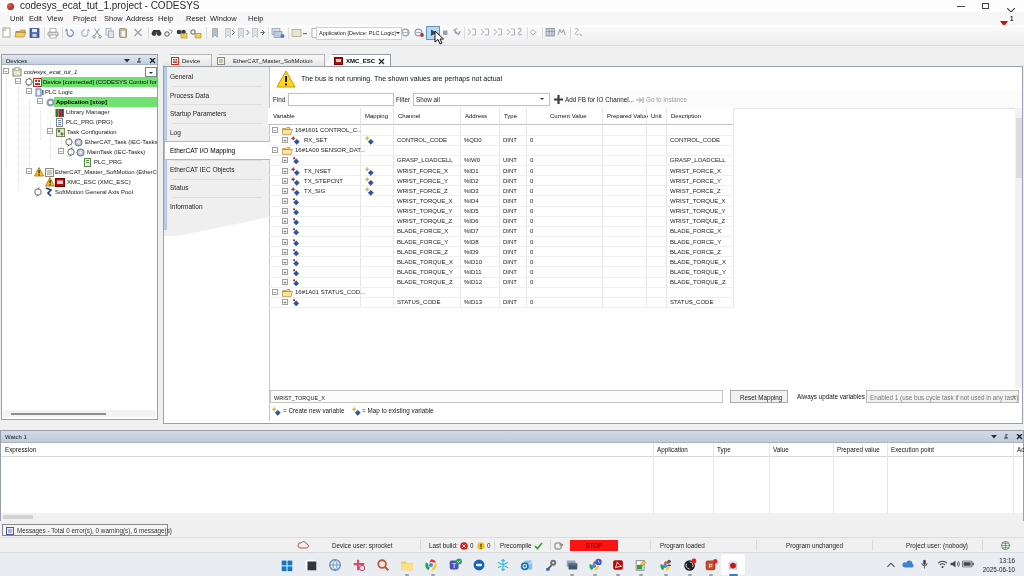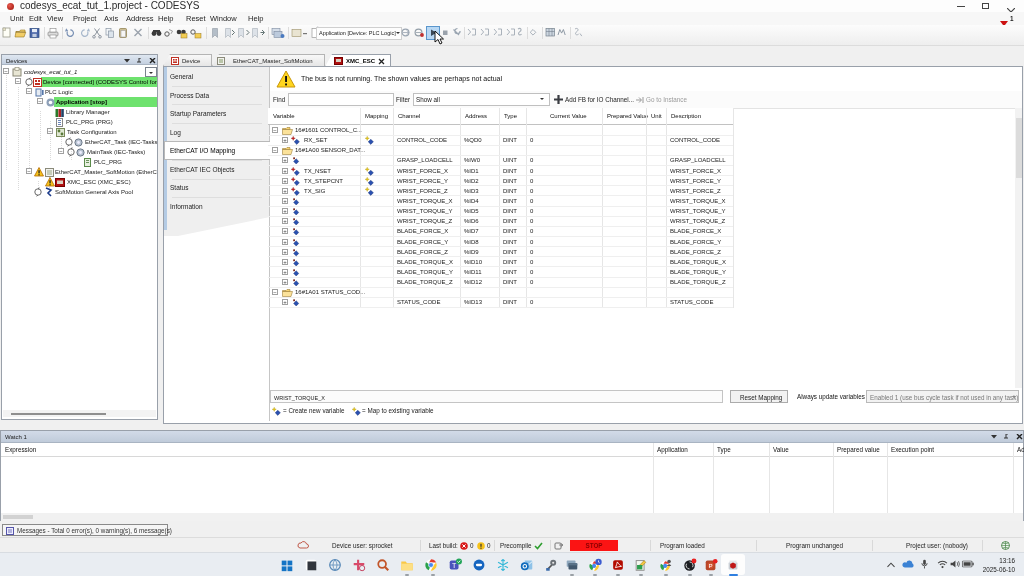--- a/index.html
+++ b/index.html
@@ -27,21 +27,21 @@
         <path d="M0 0 L8 8 M8 0 L0 8" stroke="#444" stroke-width="1.2"></path>
       </svg>
  </div>
 </div>
 
 <div class="ab" id="menubar" style="left:0;top:12px;width:1024px;height:13px;background:#f7f7f7;">
  <div class="ab" style="left:10px;top:2px;color:#1f1f1f;font-size:7.5px;line-height:9px;">Unit</div>
     <div class="ab" style="left:29px;top:2px;color:#1f1f1f;font-size:7.5px;line-height:9px;">Edit</div>
     <div class="ab" style="left:47px;top:2px;color:#1f1f1f;font-size:7.5px;line-height:9px;">View</div>
     <div class="ab" style="left:73px;top:2px;color:#1f1f1f;font-size:7.5px;line-height:9px;">Project</div>
-    <div class="ab" style="left:104px;top:2px;color:#1f1f1f;font-size:7.5px;line-height:9px;">Axis</div>
+    <div class="ab" style="left:104px;top:2px;color:#1f1f1f;font-size:7.5px;line-height:9px;">Show</div>
     <div class="ab" style="left:126px;top:2px;color:#1f1f1f;font-size:7.5px;line-height:9px;">Address</div>
     <div class="ab" style="left:158px;top:2px;color:#1f1f1f;font-size:7.5px;line-height:9px;">Help</div>
     <div class="ab" style="left:186px;top:2px;color:#1f1f1f;font-size:7.5px;line-height:9px;">Reset</div>
     <div class="ab" style="left:210px;top:2px;color:#1f1f1f;font-size:7.5px;line-height:9px;">Window</div>
     <div class="ab" style="left:242px;top:2px;color:#1f1f1f;font-size:7.5px;line-height:9px;padding-left:6px;">Help</div>
  <div class="ab" style="left:1000px;top:3px;width:8px;height:8px;">
   <svg width="8" height="8">
         <path d="M0 0 H8 L5 4 V8 L3 7 V4 Z" fill="#cc1111"></path>
       </svg>
  </div>

